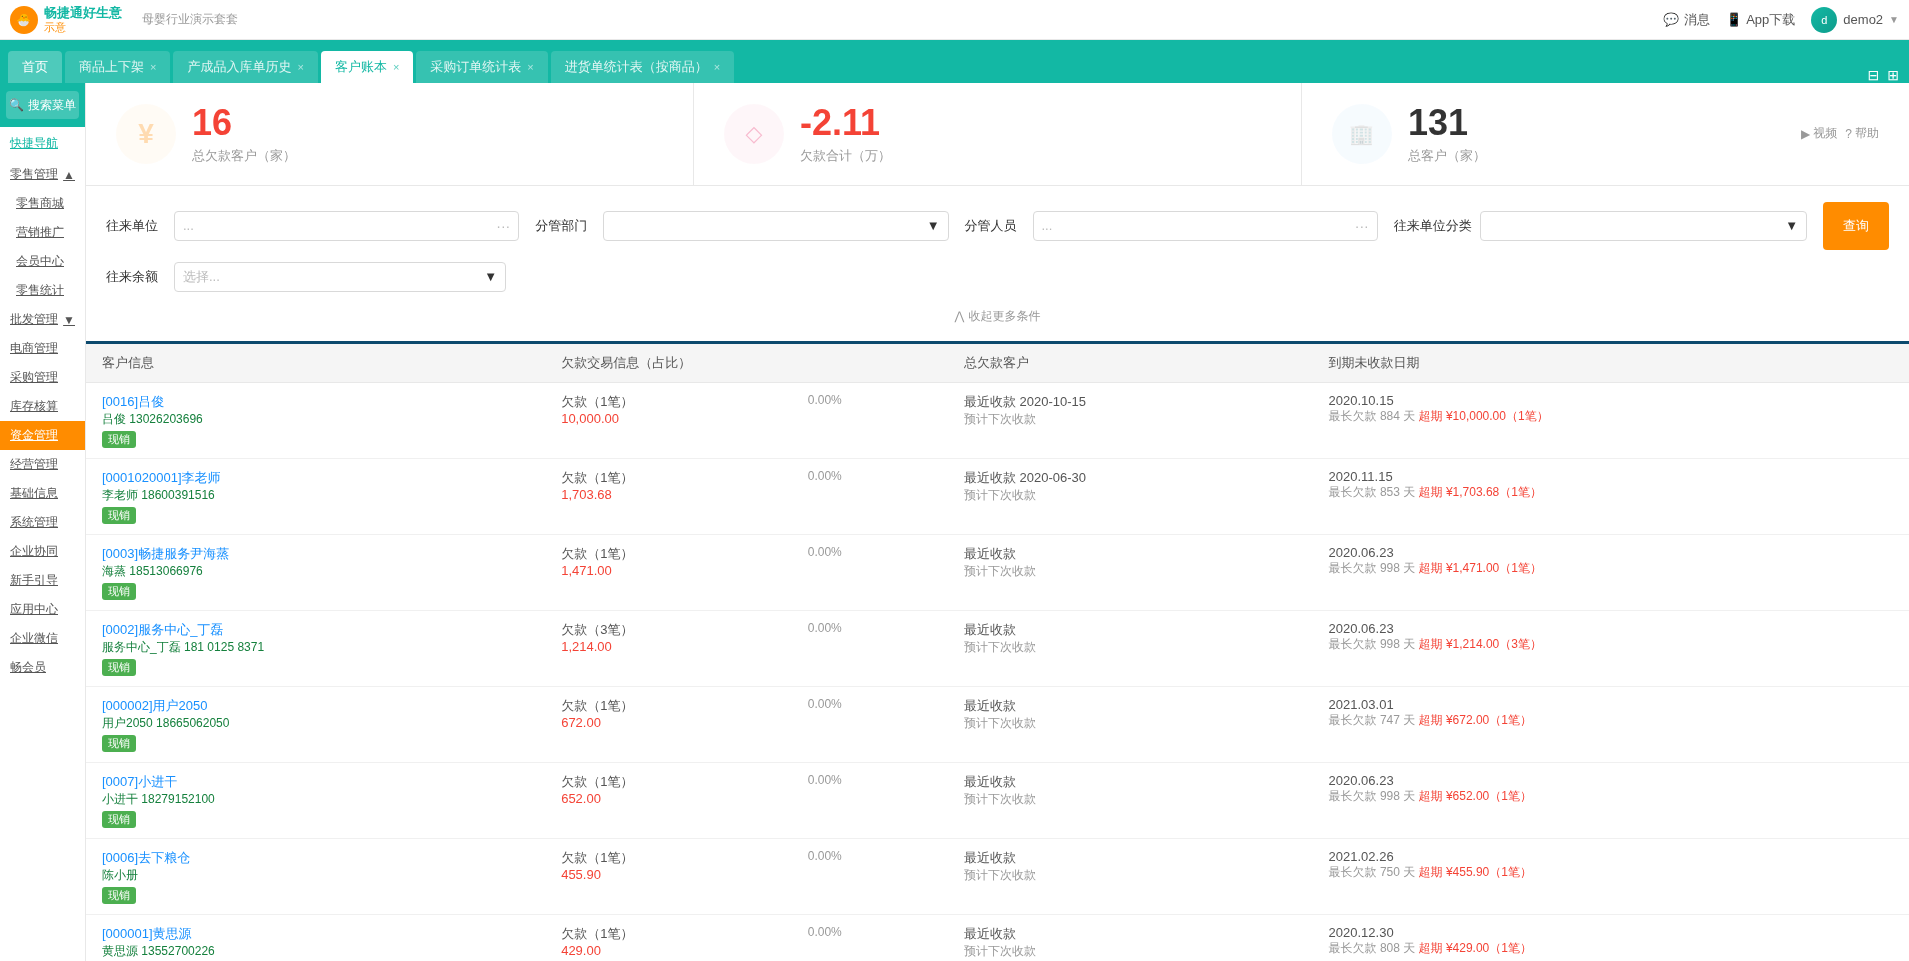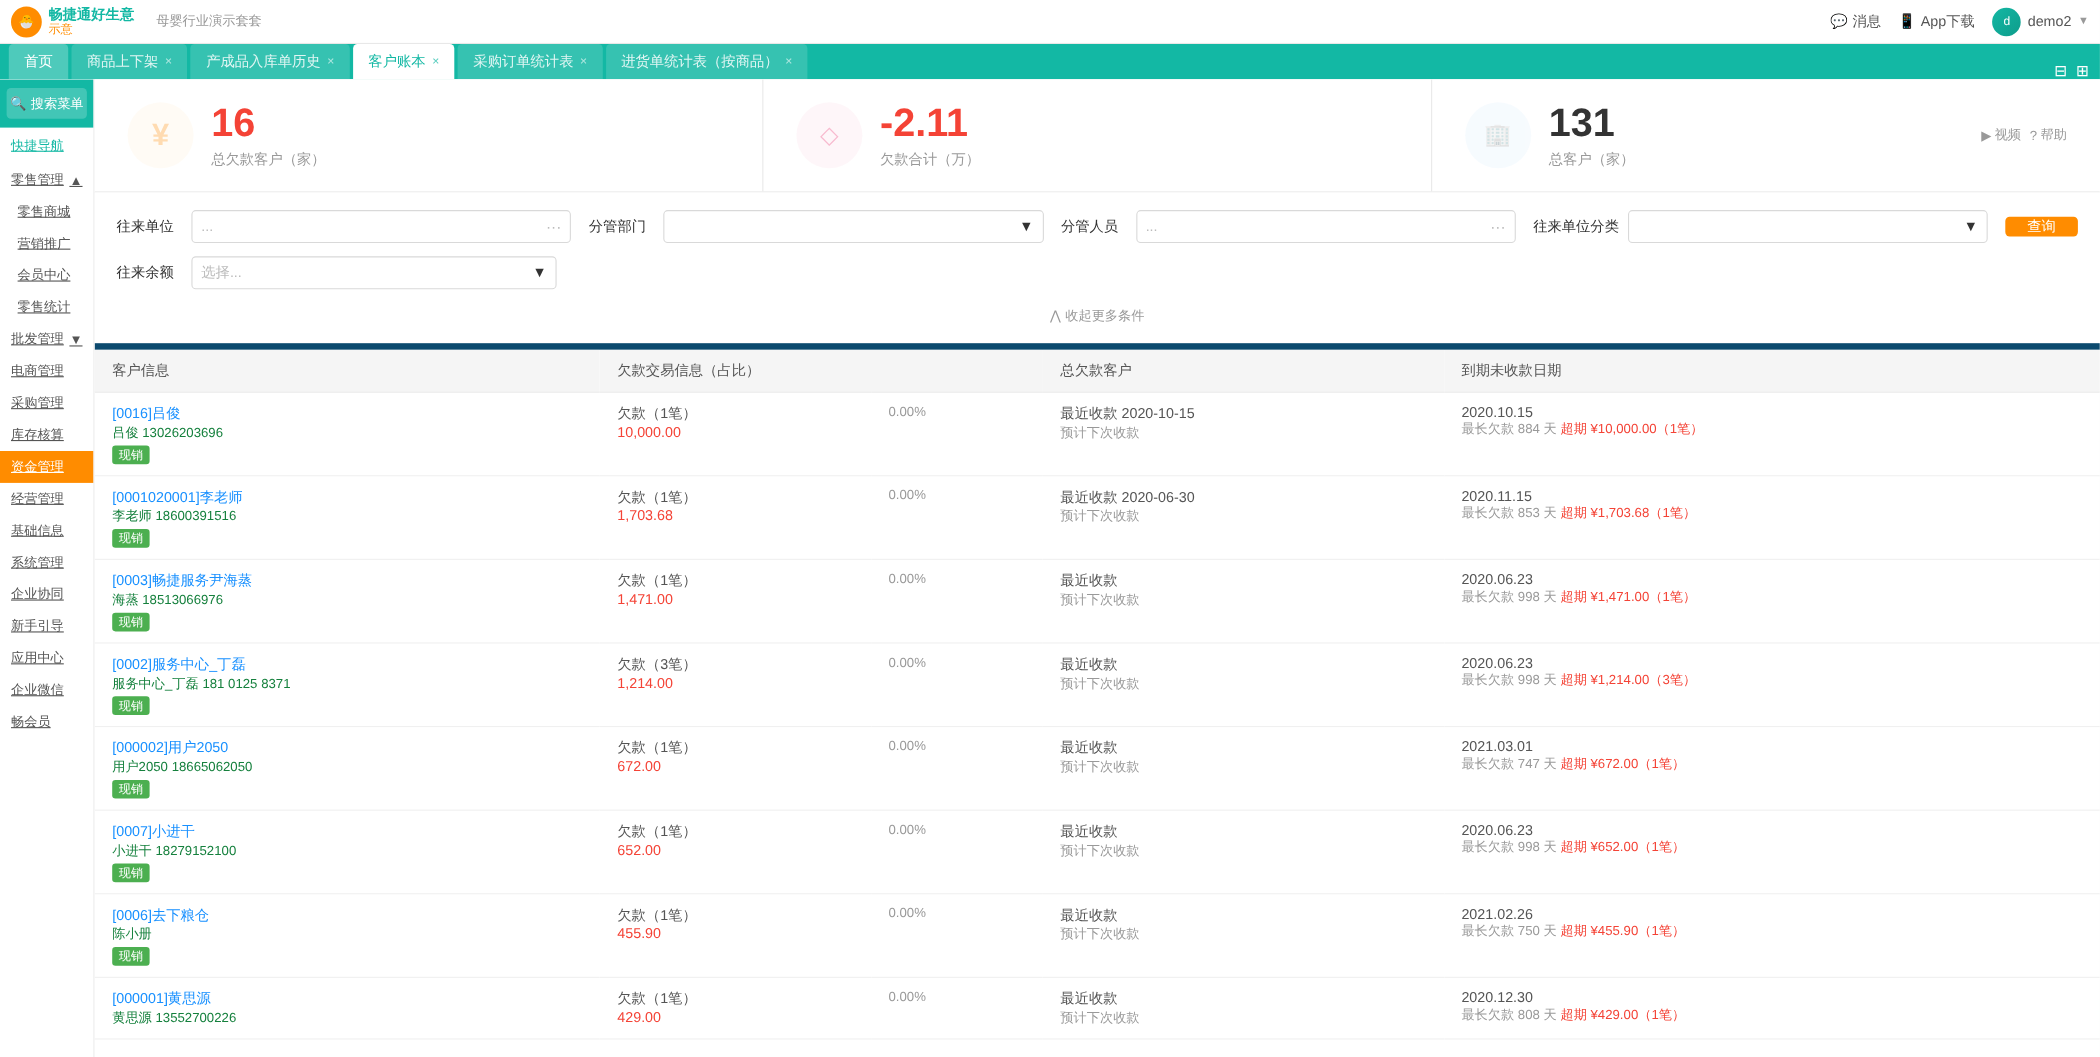--- a/index.html
+++ b/index.html
@@ -9,21 +9,21 @@
     .app-wrapper { display: flex; flex-direction: column; height: 100vh; }
     .top-bar { height: 40px; background: #fff; display: flex; align-items: center; border-bottom: 1px solid #e8e8e8; padding: 0 10px; justify-content: space-between; }
     .top-bar-left { display: flex; align-items: center; gap: 10px; }
     .logo-area { display: flex; align-items: center; gap: 6px; }
     .logo-icon { width: 28px; height: 28px; background: #ff8c00; border-radius: 50%; display: flex; align-items: center; justify-content: center; color: white; font-size: 12px; }
     .top-bar-right { display: flex; align-items: center; gap: 16px; font-size: 13px; color: #555; }
     .top-bar-right span { cursor: pointer; display: flex; align-items: center; gap: 4px; }
     .avatar { width: 26px; height: 26px; border-radius: 50%; background: #ccc; display: inline-block; }
 
     
-    .tab-bar { height: 32px; background: #13b8a4; display: flex; align-items: flex-end; padding: 0 0 0 8px; overflow: hidden; }
+    .tab-bar { height: 43px; background: #13b8a4; display: flex; align-items: flex-end; padding: 0 0 0 8px; overflow: hidden; }
     .tab { height: 32px; padding: 0 14px; display: flex; align-items: center; gap: 6px; cursor: pointer; font-size: 13px; color: rgba(255,255,255,0.85); background: rgba(255,255,255,0.15); border-radius: 4px 4px 0 0; margin-right: 3px; white-space: nowrap; }
     .tab.active { background: #fff; color: #13b8a4; font-weight: 500; }
     .tab.home { background: rgba(255,255,255,0.25); color: #fff; }
     .tab-close { font-size: 11px; color: inherit; opacity: 0.7; }
     .tab-right { margin-left: auto; display: flex; align-items: center; gap: 8px; padding-right: 10px; color: white; font-size: 16px; }
 
     
     .main-layout { display: flex; flex: 1; overflow: hidden; }
 
     
@@ -42,30 +42,30 @@
     .stat-icon.orange { background: #fff3e0; color: #ff8c00; }
     .stat-icon.pink { background: #fce4ec; color: #e91e63; }
     .stat-icon.blue { background: #e3f2fd; color: #1565c0; }
     .stat-info .stat-number { font-size: 36px; font-weight: bold; line-height: 1.1; }
     .stat-info .stat-number.red { color: #f44336; }
     .stat-info .stat-number.black { color: #333; font-weight: 900; }
     .stat-info .stat-label { font-size: 13px; color: #999; margin-top: 4px; }
     .stat-actions { margin-left: auto; display: flex; gap: 8px; font-size: 12px; color: #999; }
 
     
-    .filter-section { padding: 16px 20px 8px; background: #fff; border-bottom: 6px solid #0c4a6e; }
+    .filter-section { padding: 16px 20px 8px; background: #fff; border-bottom: 3px solid #0c4a6e; }
     .filter-row { display: flex; align-items: center; gap: 16px; margin-bottom: 12px; }
     .filter-item { display: flex; align-items: center; gap: 8px; flex: 1; }
     .filter-label { font-size: 13px; color: #333; white-space: nowrap; min-width: 60px; }
     .filter-input { flex: 1; height: 30px; border: 1px solid #d9d9d9; border-radius: 4px; padding: 0 8px; font-size: 13px; display: flex; align-items: center; justify-content: space-between; cursor: pointer; background: #fff; }
     .filter-input span { color: #ccc; }
     .filter-select { flex: 1; height: 30px; border: 1px solid #d9d9d9; border-radius: 4px; padding: 0 8px; font-size: 13px; display: flex; align-items: center; justify-content: space-between; cursor: pointer; background: #fff; }
     .collapse-row { display: flex; align-items: center; justify-content: center; padding: 4px 0 8px; }
     .collapse-btn { display: flex; align-items: center; gap: 4px; color: #999; font-size: 12px; cursor: pointer; }
-    .search-btn { background: #ff8c00; color: white; border: none; padding: 0 20px; height: 18px; border-radius: 4px; cursor: pointer; font-size: 13px; white-space: nowrap; }
+    .search-btn { background: #ff8c00; color: white; border: none; padding: 0 20px; height: 48px; border-radius: 4px; cursor: pointer; font-size: 13px; white-space: nowrap; }
 
     
     .result-bar { display: flex; align-items: center; justify-content: space-between; padding: 8px 20px; background: #f9f9f9; border-bottom: 1px solid #e8e8e8; font-size: 13px; color: #333; }
     .result-bar-right { display: flex; align-items: center; gap: 12px; color: #555; font-size: 12px; }
     .result-bar-right a { color: #13b8a4; cursor: pointer; display: flex; align-items: center; gap: 3px; }
 
     
     .table-wrapper { padding: 0; }
     table { width: 100%; border-collapse: collapse; }
     thead tr { background: #f5f5f5; }

